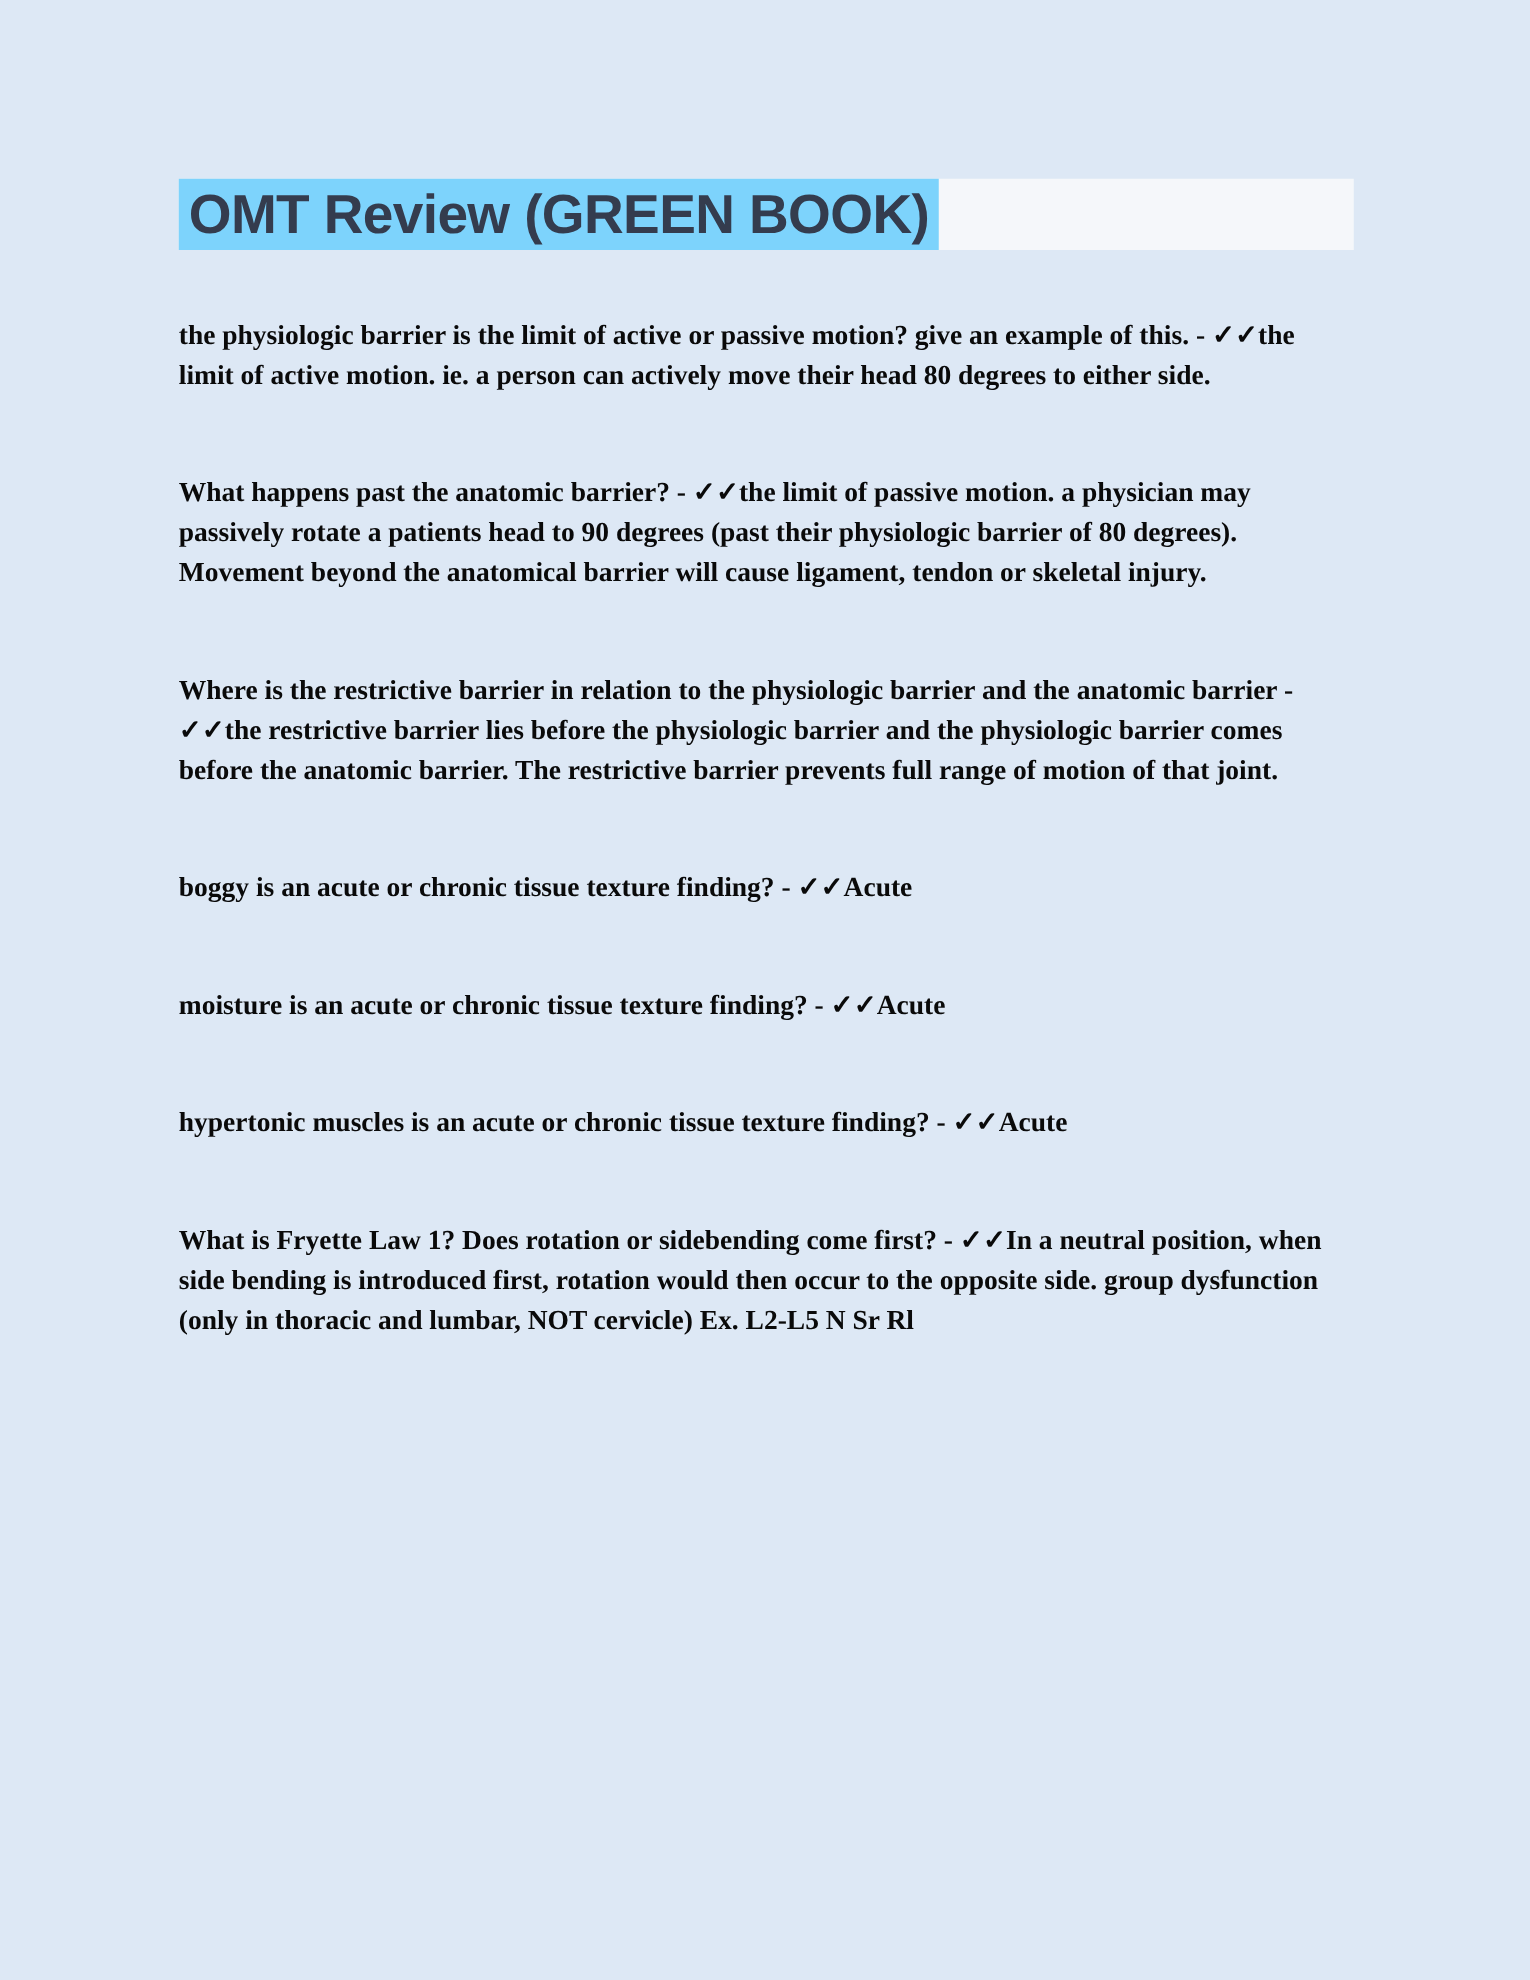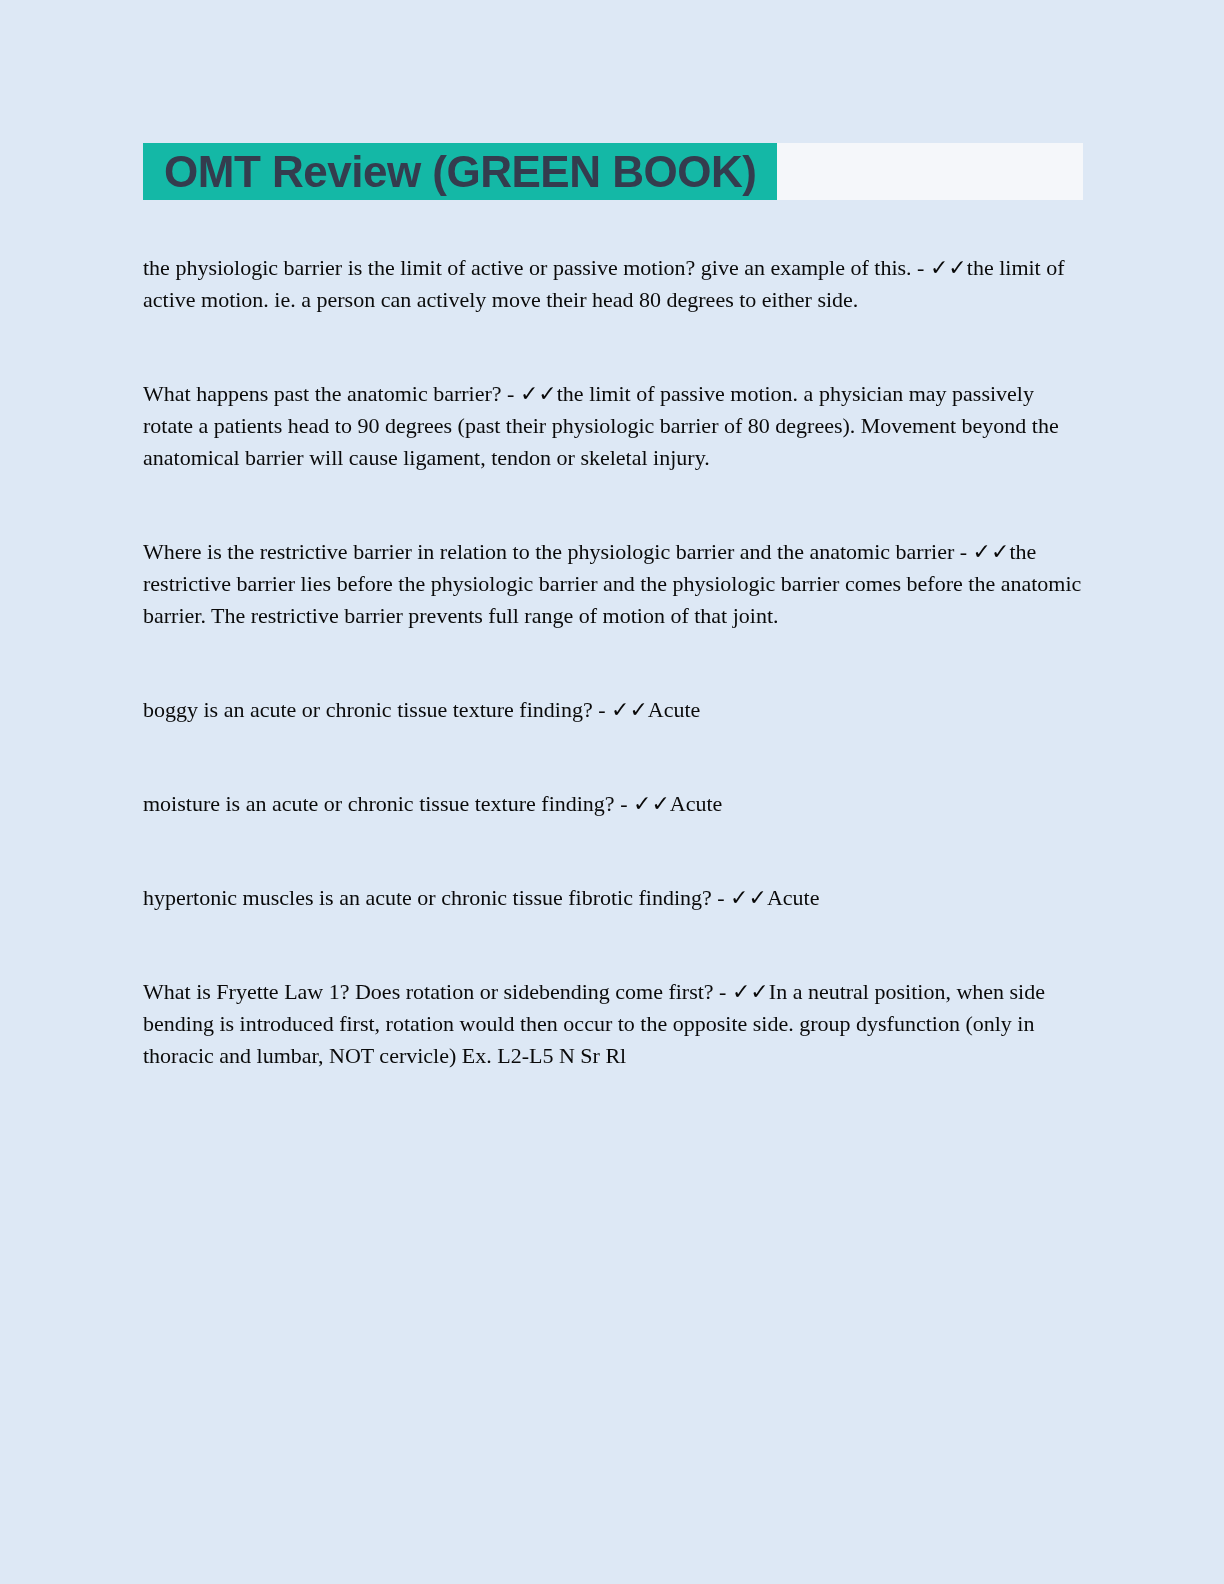--- a/index.html
+++ b/index.html
@@ -19,22 +19,22 @@
     left: 143px;
     top: 143px;
     width: 940px;
     height: 57px;
     background: #f5f7fa;
     white-space: nowrap;
   }
   .title-highlight {
     display: inline-block;
     height: 57px;
-    padding: 0 21px;
-    background: #14b8a6;
+    padding: 0 8px;
+    background: #7dd3fc;
   }
   .title-text {
     font-family: "Liberation Sans", "DejaVu Sans", sans-serif;
     font-weight: bold;
     font-size: 44px;
     line-height: 57px;
     letter-spacing: -0.5px;
     color: #343c4e;
   }
   .content {
@@ -48,20 +48,21 @@
   }
   .qa-block p {
     margin: 0 0 15px 0;
     font-size: 22px;
     line-height: 32px;
     color: #0a0a0a;
     text-align: left;
   }
   .qa-block p:last-child {
     margin-bottom: 0;
+    font-weight: bold;
   }
 </style>
 </head>
 <body>
 
 <div class="page">
 
   <div class="title-bar">
     <span class="title-highlight"><span class="title-text">OMT Review (GREEN BOOK)</span></span>
   </div>
@@ -76,20 +77,20 @@
       <section class="qa-block">
         <p>Where is the restrictive barrier in relation to the physiologic barrier and the anatomic barrier - ✓✓the restrictive barrier lies before the physiologic barrier and the physiologic barrier comes before the anatomic barrier. The restrictive barrier prevents full range of motion of that joint.</p>
       </section>
       <section class="qa-block">
         <p>boggy is an acute or chronic tissue texture finding? - ✓✓Acute</p>
       </section>
       <section class="qa-block">
         <p>moisture is an acute or chronic tissue texture finding? - ✓✓Acute</p>
       </section>
       <section class="qa-block">
-        <p>hypertonic muscles is an acute or chronic tissue fibrotic finding? - ✓✓Acute</p>
+        <p>hypertonic muscles is an acute or chronic tissue texture finding? - ✓✓Acute</p>
       </section>
       <section class="qa-block">
         <p>What is Fryette Law 1? Does rotation or sidebending come first? - ✓✓In a neutral position, when side bending is introduced first, rotation would then occur to the opposite side. group dysfunction (only in thoracic and lumbar, NOT cervicle) Ex. L2-L5 N Sr Rl</p>
       </section>
     </div>
 
 </div>
 
 </body></html>

